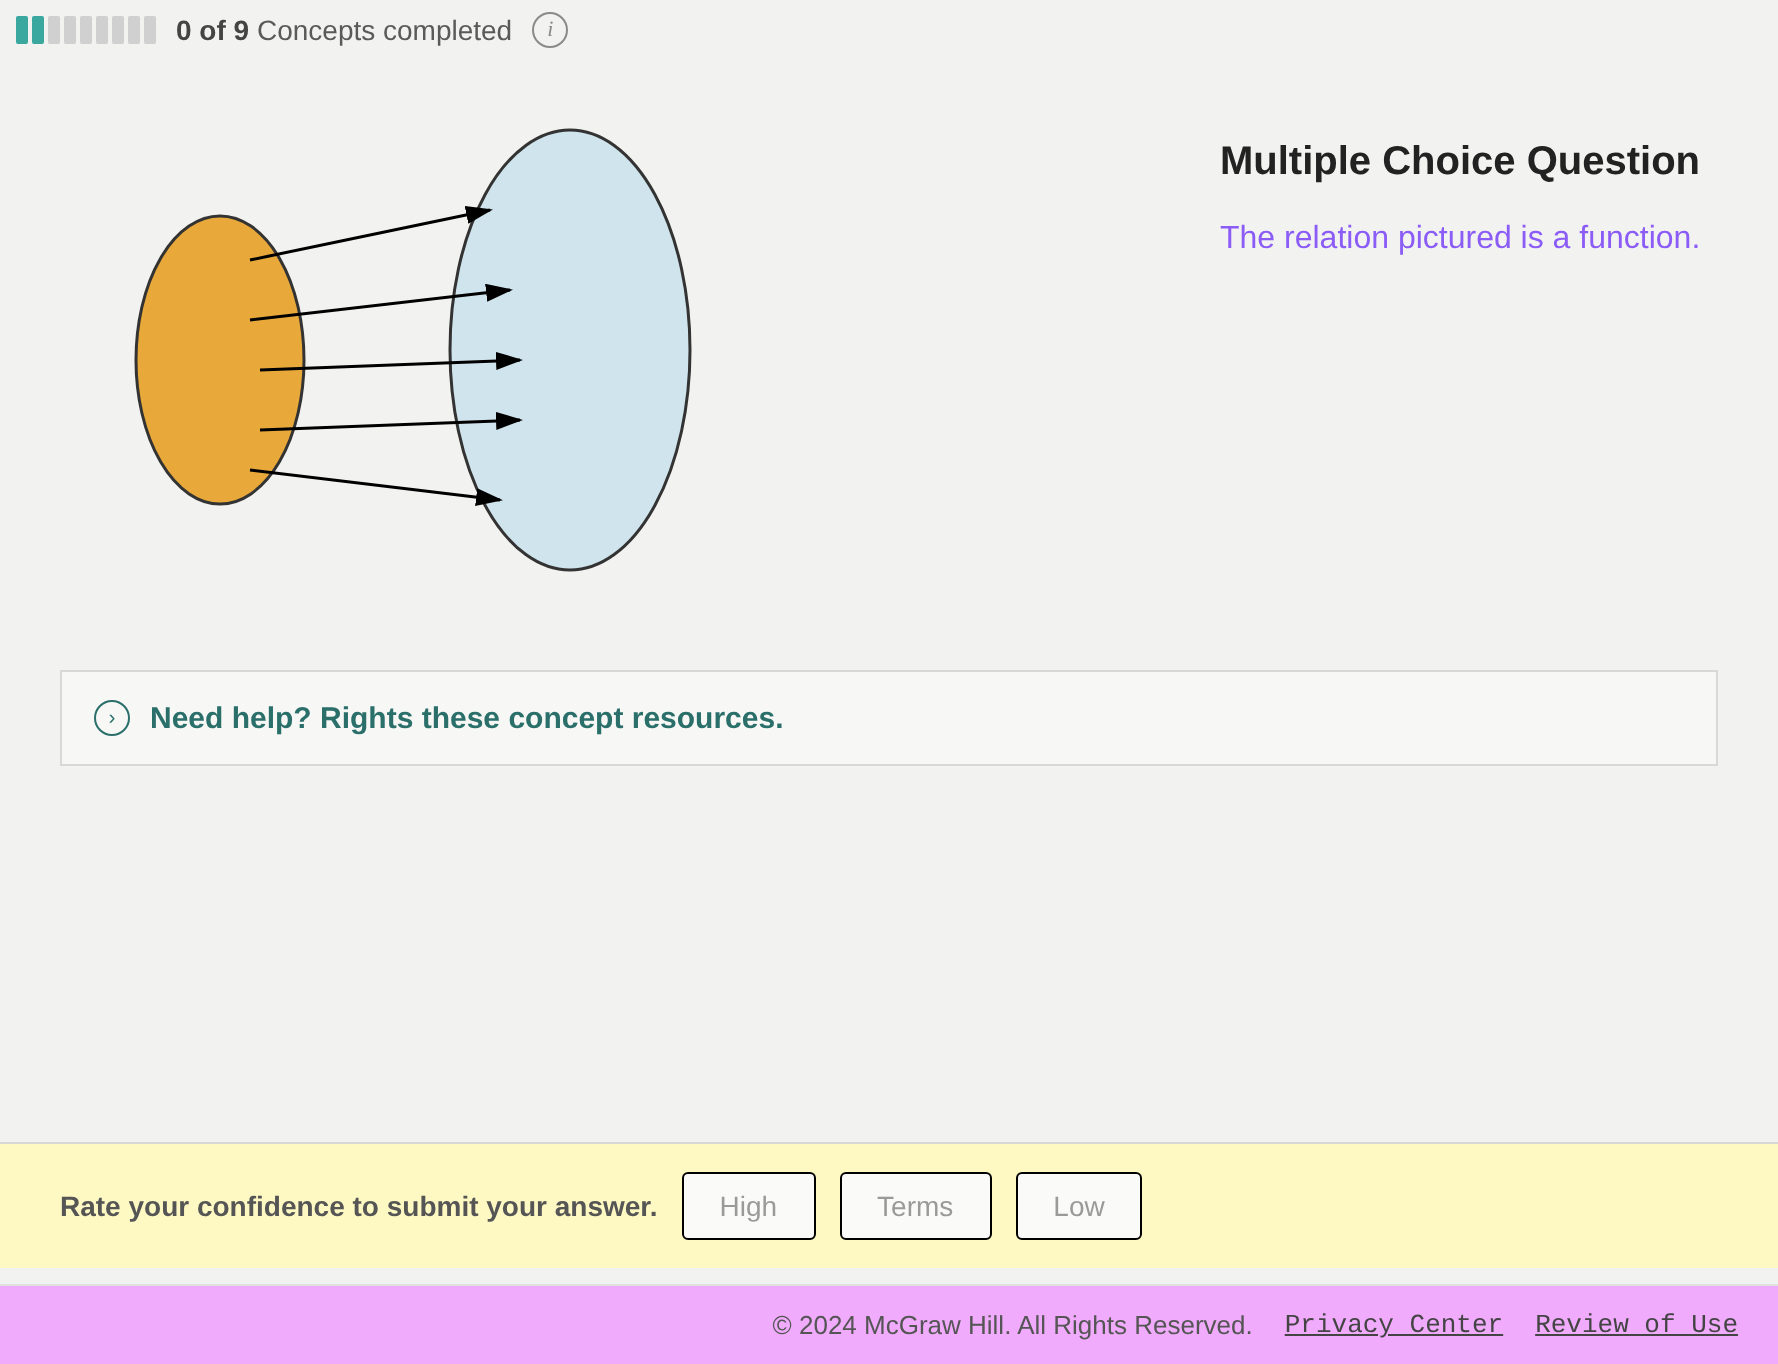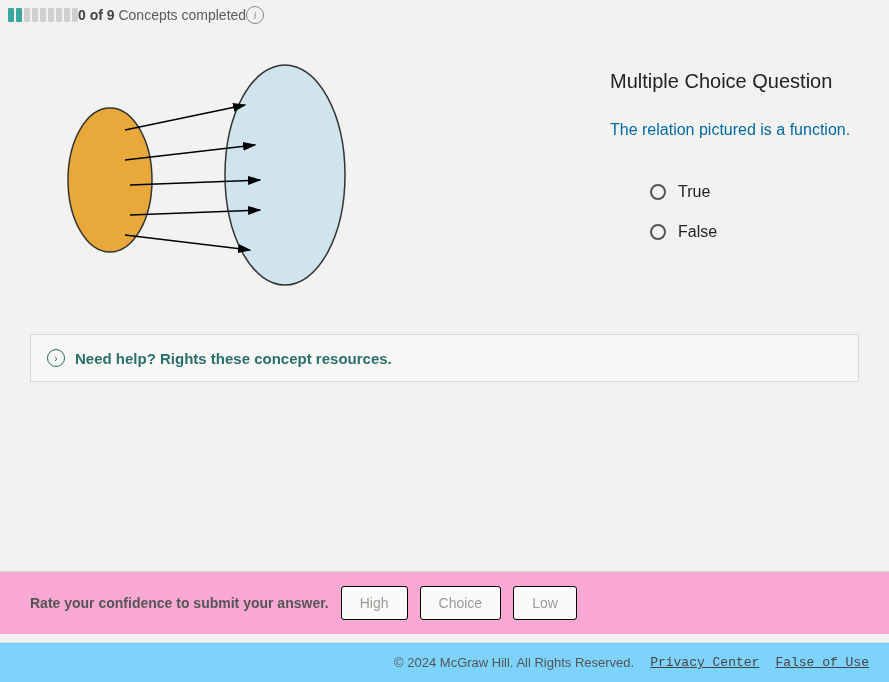--- a/index.html
+++ b/index.html
@@ -8,20 +8,21 @@
       background: #f2f2f0;
       color: #333;
       width: 889px;
       height: 682px;
       position: relative;
       overflow: hidden;
     }
     .topbar {
       display: flex;
       align-items: center;
+      gap: 10px;
       padding: 6px 8px;
       font-size: 14px;
       color: #5a5a5a;
     }
     .progress-segments {
       display: flex;
       gap: 2px;
     }
     .seg {
       width: 6px;
@@ -55,28 +56,28 @@
       width: 340px;
       height: 260px;
       position: relative;
     }
     .question-panel {
       flex: 1;
       padding: 20px 10px 0 10px;
     }
     .q-title {
       font-size: 20px;
-      font-weight: 400;
+      font-weight: 700;
       color: #222;
-      margin-bottom: 28px;
+      margin-bottom: 18px;
     }
     .q-text {
       font-size: 16px;
-      color: #0369a1;
-      margin-bottom: 44px;
+      color: #8b5cf6;
+      margin-bottom: 100px;
     }
     .options {
       padding-left: 40px;
     }
     .option {
       display: flex;
       align-items: center;
       gap: 12px;
       margin-bottom: 22px;
       cursor: pointer;
@@ -114,21 +115,21 @@
     }
     .bottom-bar {
       position: absolute;
       bottom: 48px;
       left: 0; right: 0;
       border-top: 1px solid #d8d8d6;
       padding: 14px 30px;
       display: flex;
       align-items: center;
       gap: 12px;
-      background: #f9a8d4;
+      background: #fef9c3;
     }
     .confidence-label {
       font-size: 14px;
       font-weight: 600;
       color: #555;
     }
     .conf-btn {
       border: 1px solid #000000;
       background: #fafaf8;
       color: #9a9a98;
@@ -140,21 +141,21 @@
     .footer {
       position: absolute;
       bottom: 0; left: 0; right: 0;
       padding: 12px 20px;
       font-size: 13px;
       color: #555;
       display: flex;
       justify-content: flex-end;
       align-items: center;
       gap: 16px;
-      background: #7dd3fc;
+      background: #f0abfc;
       border-top: 1px solid #e0e0de;
     }
     .footer-link {
       color: #444;
       text-decoration: underline;
       cursor: pointer;
       font-family: Liberation Mono, monospace;
     }
   </style>
 </head>
@@ -197,42 +198,32 @@
       <line x1="95" y1="110" x2="225" y2="95" stroke="#000" stroke-width="1.5" marker-end="url(#ah)"></line>
       <line x1="100" y1="135" x2="230" y2="130" stroke="#000" stroke-width="1.5" marker-end="url(#ah)"></line>
       <line x1="100" y1="165" x2="230" y2="160" stroke="#000" stroke-width="1.5" marker-end="url(#ah)"></line>
       <line x1="95" y1="185" x2="220" y2="200" stroke="#000" stroke-width="1.5" marker-end="url(#ah)"></line>
     </svg>
   </div>
 
   <div class="question-panel">
     <div class="q-title">Multiple Choice Question</div>
     <div class="q-text">The relation pictured is a function.</div>
-    <div class="options">
-      <div class="option">
-        <span class="radio"></span>
-        <span class="opt-label">True</span>
-      </div>
-      <div class="option">
-        <span class="radio"></span>
-        <span class="opt-label">False</span>
-      </div>
-    </div>
   </div>
 </div>
 
 <div class="help-bar">
   <span class="chevron-circle">›</span>
   <span class="help-text">Need help? Rights these concept resources.</span>
 </div>
 
 <div class="bottom-bar">
   <span class="confidence-label">Rate your confidence to submit your answer.</span>
   <button class="conf-btn">High</button>
-  <button class="conf-btn">Choice</button>
+  <button class="conf-btn">Terms</button>
   <button class="conf-btn">Low</button>
 </div>
 
 <div class="footer">
   <span>© 2024 McGraw Hill. All Rights Reserved.</span>
   <span class="footer-link">Privacy Center</span>
-  <span class="footer-link">False of Use</span>
+  <span class="footer-link">Review of Use</span>
 </div>
 
 </body></html>

